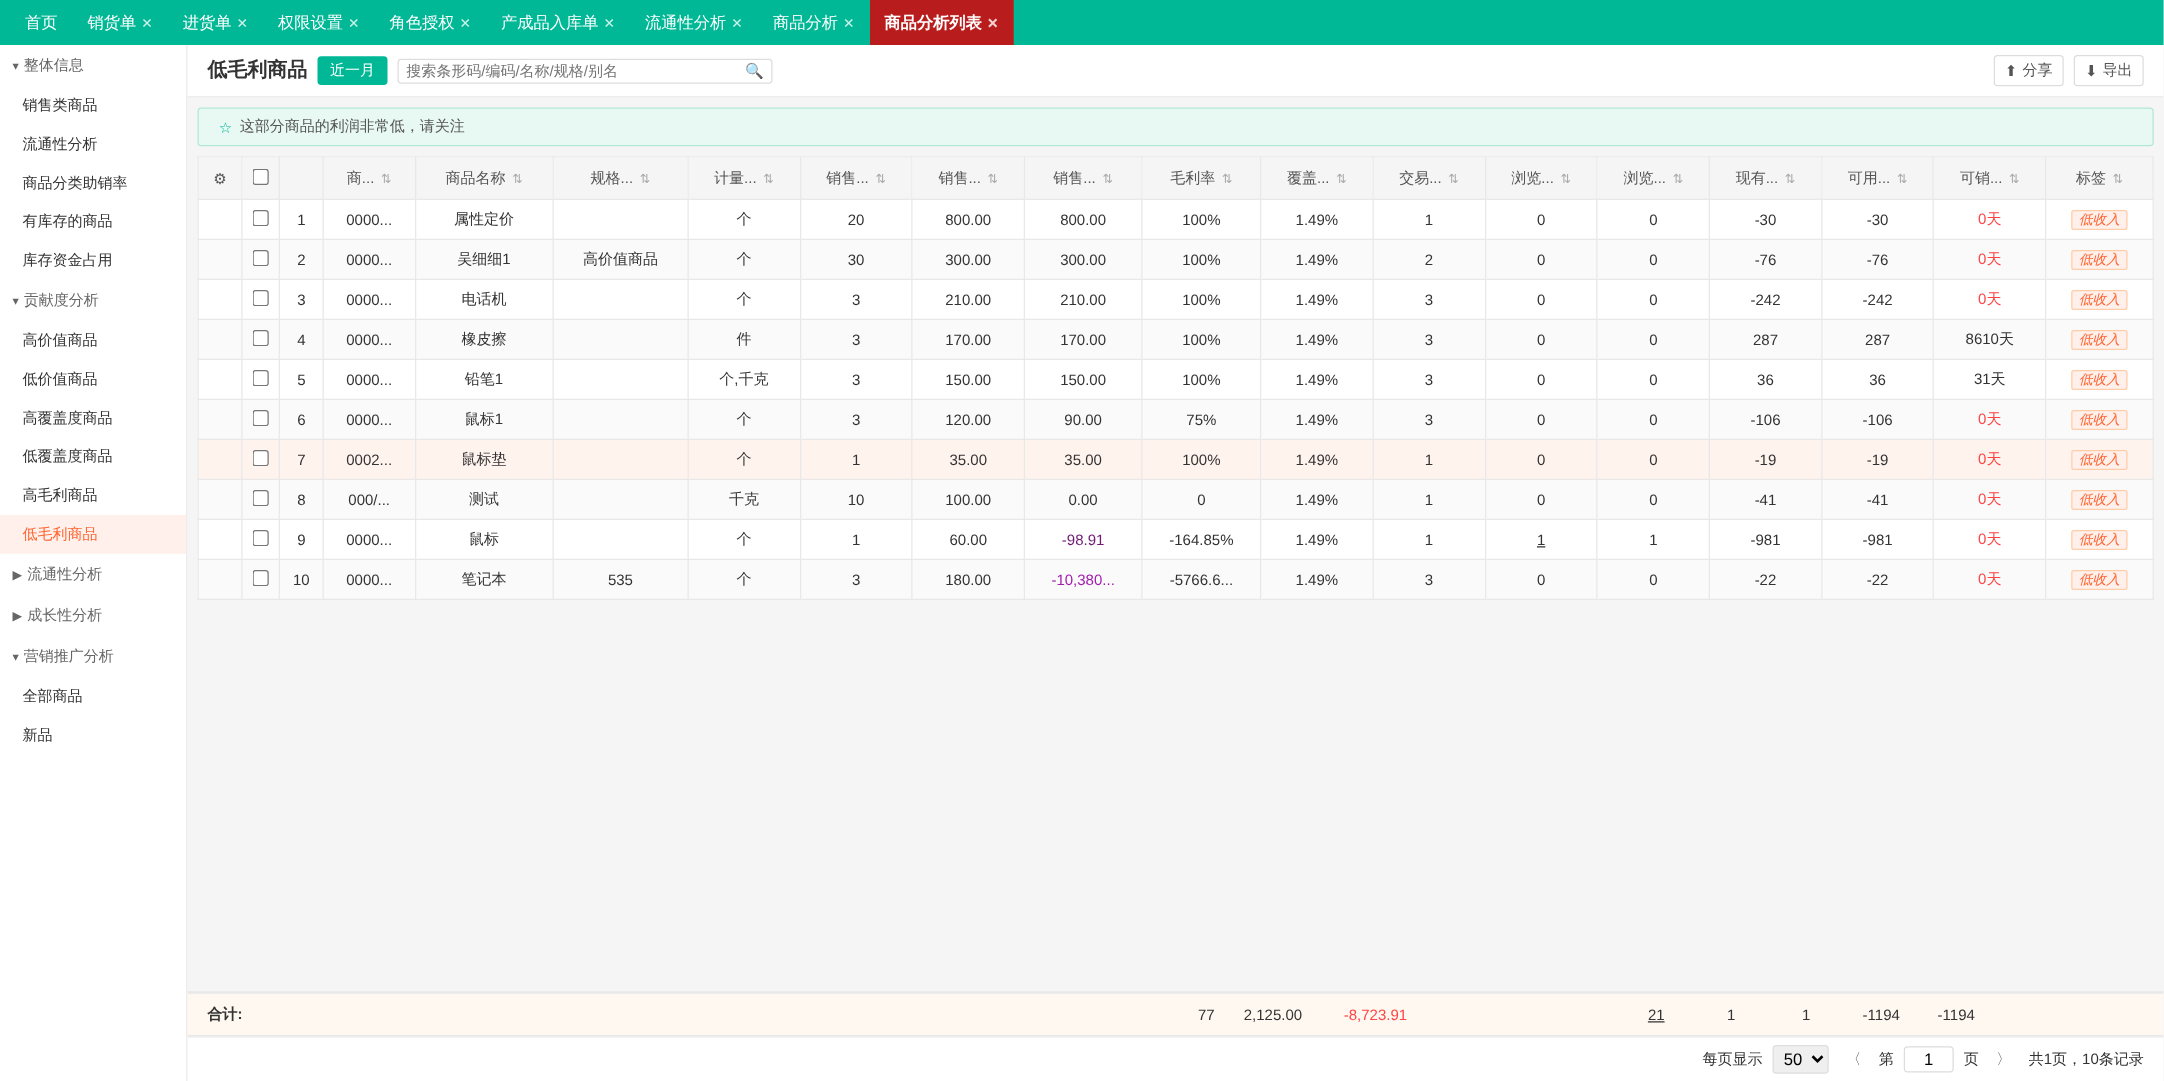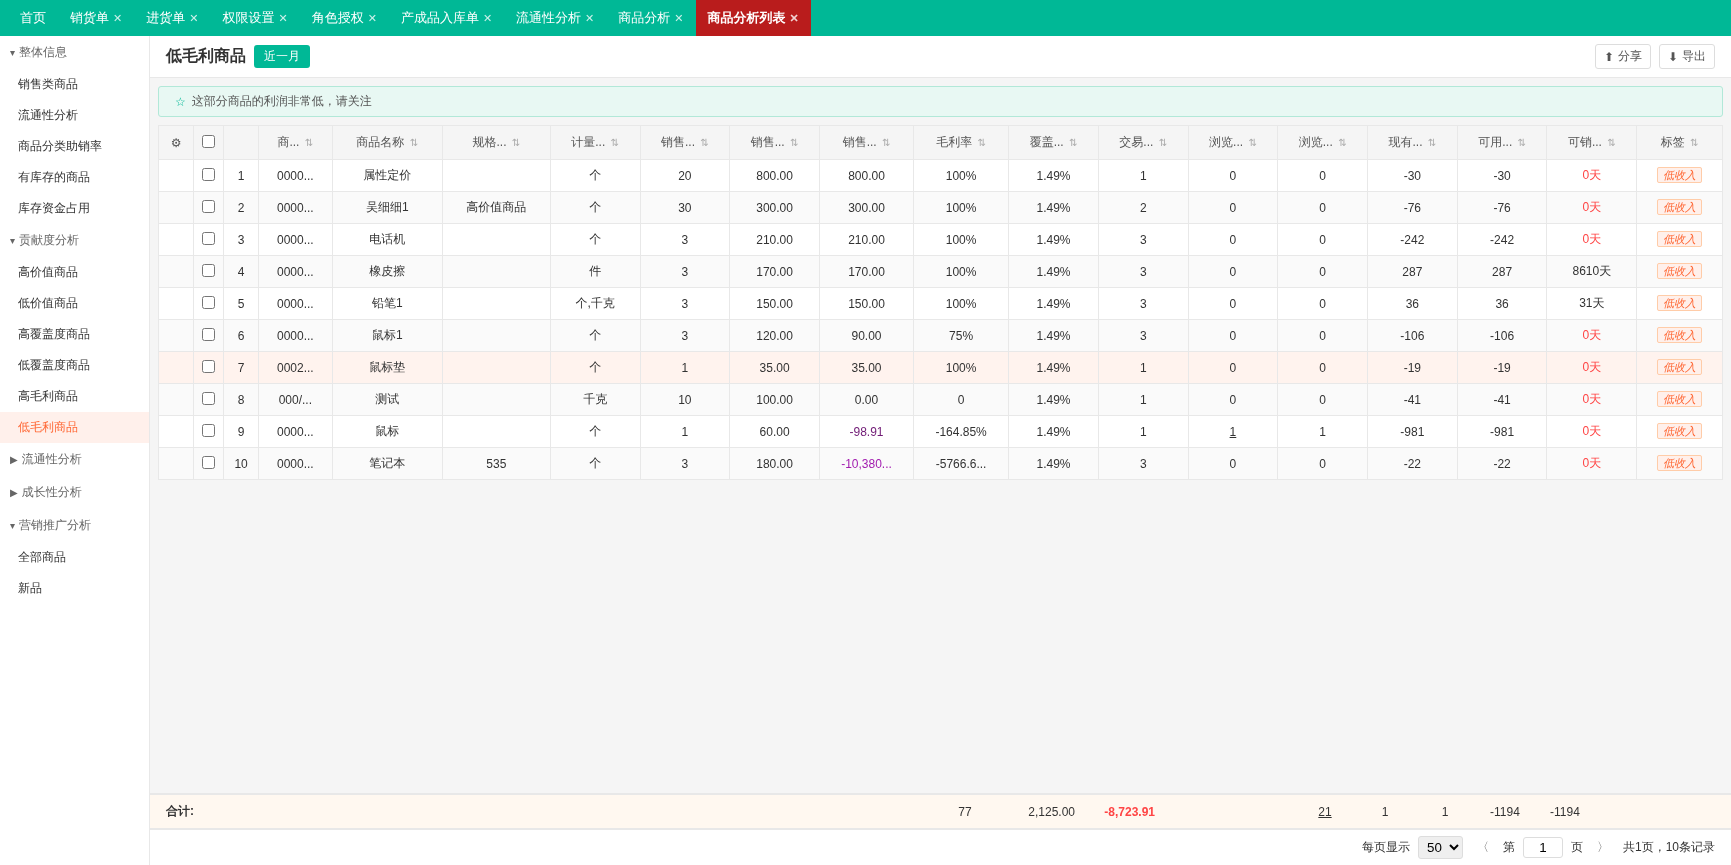--- a/index.html
+++ b/index.html
@@ -312,20 +312,24 @@
     </div>
     <div class="sidebar-item">全部商品</div>
     <div class="sidebar-item">新品</div>
   </div>
 
   <div class="content-area">
 
     <div class="page-header">
       <span class="page-title">低毛利商品</span>
       <button class="date-btn">近一月</button>
+      <div class="search-box">
+        <input type="text" placeholder="搜索条形码/编码/名称/规格/别名" style="">
+        <span style="color:#ccc;">🔍</span>
+      </div>
       <div class="header-actions">
         <button class="action-btn">
           <span>⬆</span>
           <span>分享</span>
         </button>
         <button class="action-btn">
           <span>⬇</span>
           <span>导出</span>
         </button>
       </div>
@@ -573,22 +577,22 @@
       <td><span class="tag-badge">低收入</span></td>
     </tr>
           </tbody>
       </table>
     </div>
 
     <div class="footer-total">
       <span style="margin-right:16px;font-weight:bold;">合计:</span>
       <span style="flex:1;"></span>
       <span style="width:60px;text-align:center;">77</span>
-      <span style="width:80px;text-align:right;">2,125.00</span>
-      <span style="width:80px;text-align:right;color:#ff4444;font-weight:bold;">-8,723.91</span>
+      <span style="width:80px;text-align:left;">2,125.00</span>
+      <span style="width:80px;text-align:left;color:#ff4444;">-8,723.91</span>
       <span style="width:80px;"></span>
       <span style="width:60px;"></span>
       <span style="width:60px;text-align:center;text-decoration:underline;">21</span>
       <span style="width:60px;text-align:center;">1</span>
       <span style="width:60px;text-align:center;">1</span>
       <span style="width:60px;text-align:center;">-1194</span>
       <span style="width:60px;text-align:center;">-1194</span>
       <span style="width:60px;"></span>
       <span style="width:60px;"></span>
     </div>

